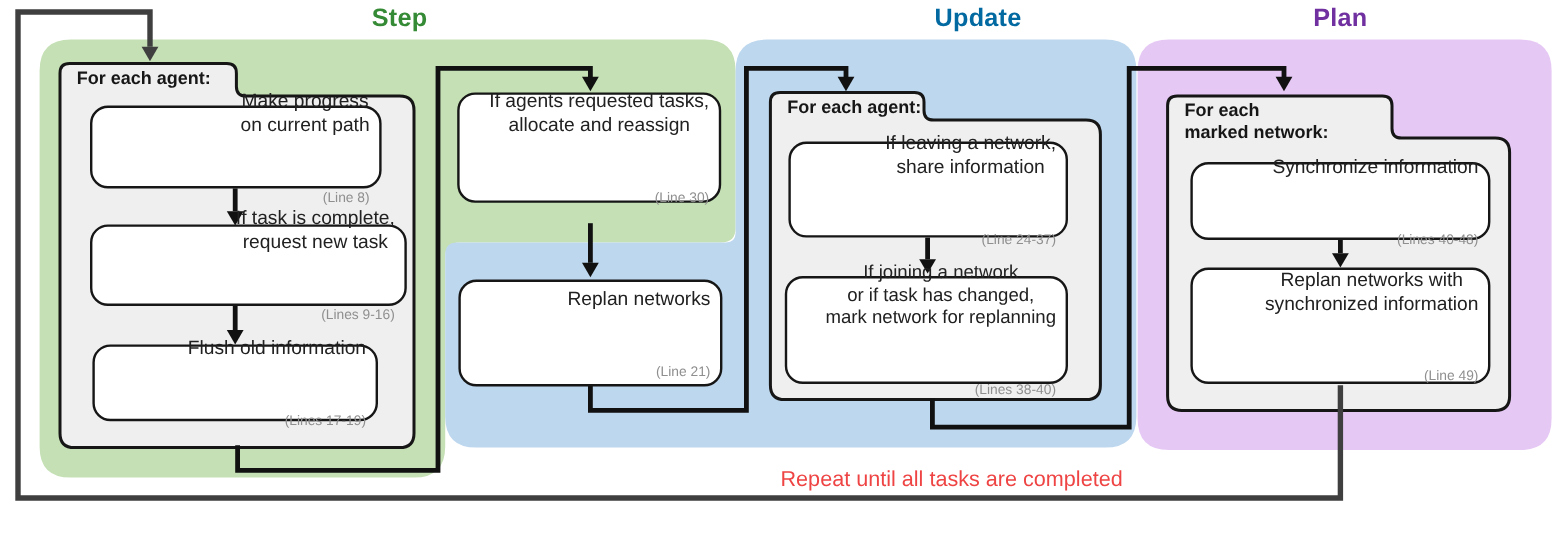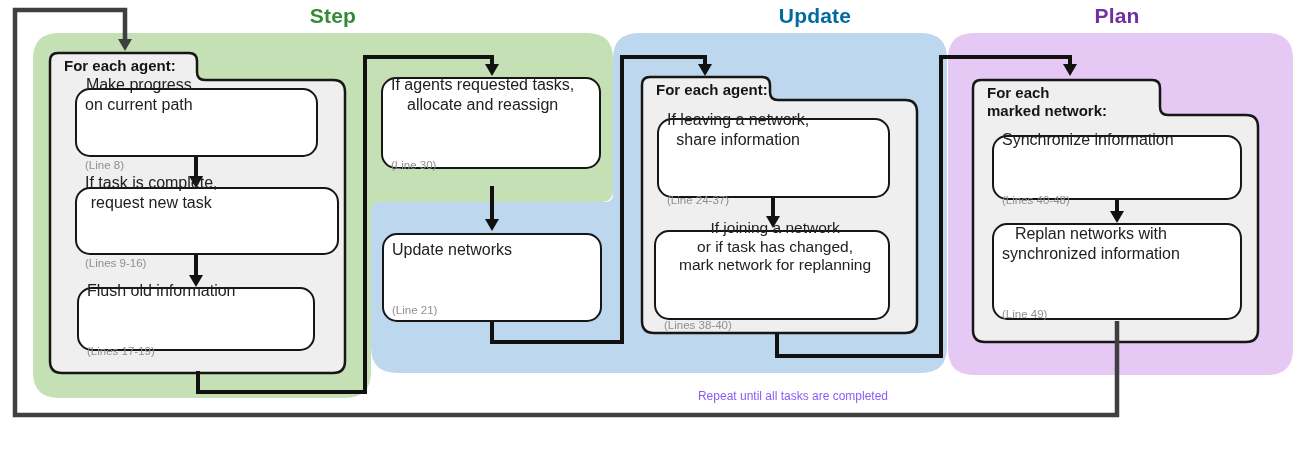--- a/index.html
+++ b/index.html
@@ -12,29 +12,29 @@
     position:absolute;top:4px;transform:translateX(-50%);
     font-size:21px;font-weight:bold;letter-spacing:.2px;white-space:nowrap;
   }
   .folder-label{
     position:absolute;font-size:15px;font-weight:bold;color:#161616;
     line-height:1.2;white-space:pre-line;
   }
   .fbox{
     position:absolute;box-sizing:border-box;background:#ffffff;
     border:2px solid #161616;border-radius:15px;
-    display:flex;flex-direction:column;align-items:flex-start;justify-content:center;
+    display:flex;flex-direction:column;align-items:flex-end;justify-content:center;
     text-align:center;padding:4px 8px;gap:42px;
   }
   .fbox .txt{font-size:16px;color:#212121;line-height:1.25;white-space:pre-line;}
   .fbox .ref{font-size:11.5px;color:#8f8f8f;margin-top:2px;}
   .fbox.small-lh .txt{font-size:15.5px;line-height:1.2;margin-left:15px;}
   .repeat{
     position:absolute;top:389px;left:793px;transform:translateX(-50%);
-    font-size:12px;color:#8b5cf6;white-space:nowrap;
+    font-size:18px;color:#ef4444;white-space:nowrap;
   }
 </style>
 </head>
 <body>
 
 <svg class="layer" viewBox="0 0 1305 456">
 
   <path d="M 33,59 Q 33,33 59,33 L 587,33 Q 613,33 613,59 L 613,190 Q 613,202 601,202
            L 383,202 Q 371,202 371,214 L 371,372 Q 371,398 345,398 L 59,398 Q 33,398 33,372 Z" style="fill: rgb(197, 224, 180);"></path>
   <path d="M 371,212 Q 371,202 381,202 L 605,202 Q 613,202 613,194 L 613,59 Q 613,33 639,33
@@ -98,21 +98,21 @@
 <div class="fbox" style="left:77px;top:287px;width:238px;height:64px">
   <div class="txt">Flush old information</div>
   <div class="ref">(Lines 17-19)</div>
 </div>
 <div class="fbox" style="left:381px;top:77px;width:220px;height:92px">
   <div class="txt">If agents requested tasks,
 allocate and reassign</div>
   <div class="ref">(Line 30)</div>
 </div>
 <div class="fbox" style="left:382px;top:233px;width:220px;height:89px">
-  <div class="txt">Update networks</div>
+  <div class="txt">Replan networks</div>
   <div class="ref">(Line 21)</div>
 </div>
 <div class="fbox" style="left:657px;top:118px;width:233px;height:80px">
   <div class="txt">If leaving a network,
 share information</div>
   <div class="ref">(Line 24-37)</div>
 </div>
 <div class="fbox small-lh" style="left:654px;top:230px;width:236px;height:90px">
   <div class="txt">If joining a network
 or if task has changed,

